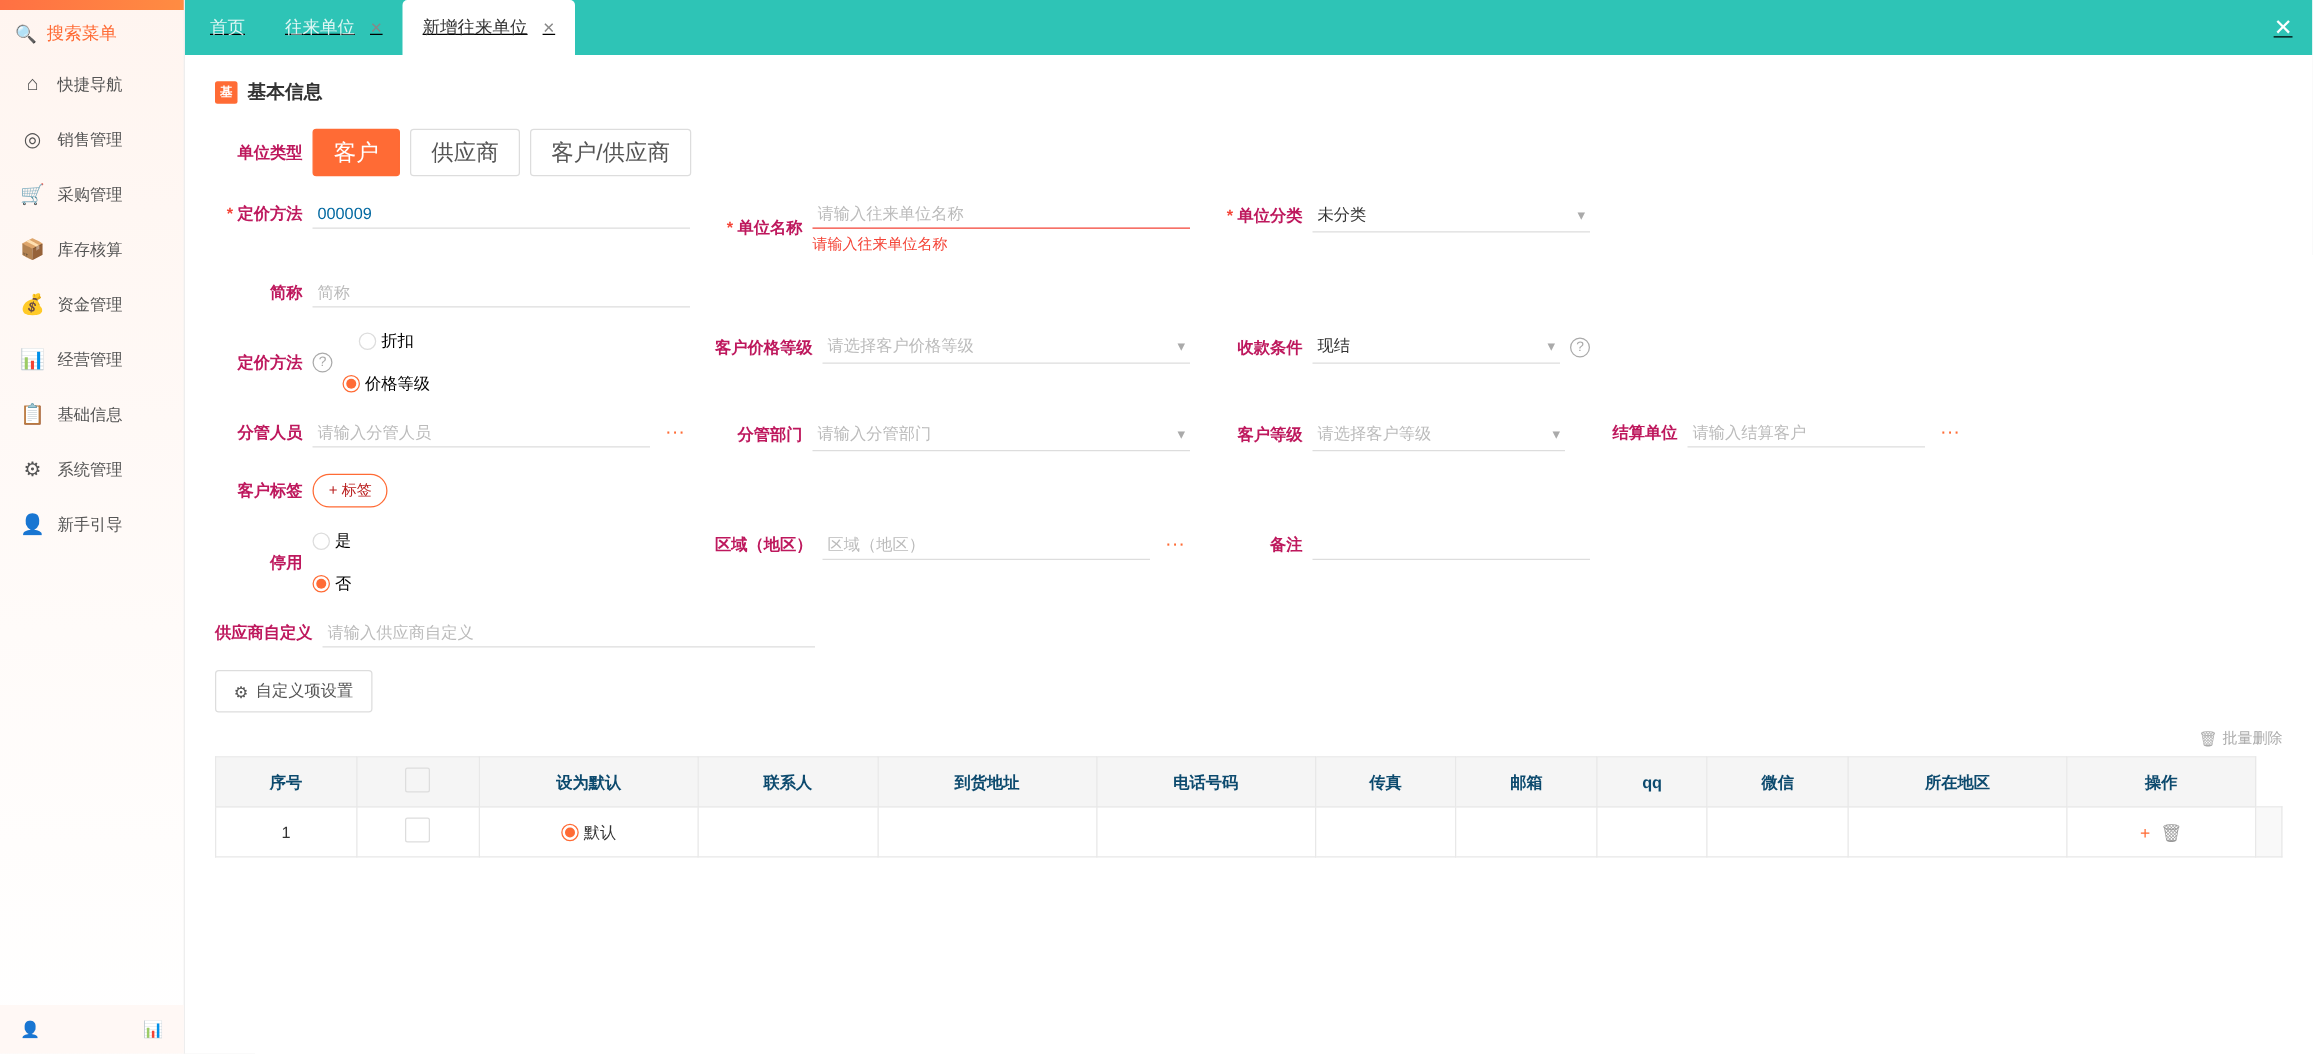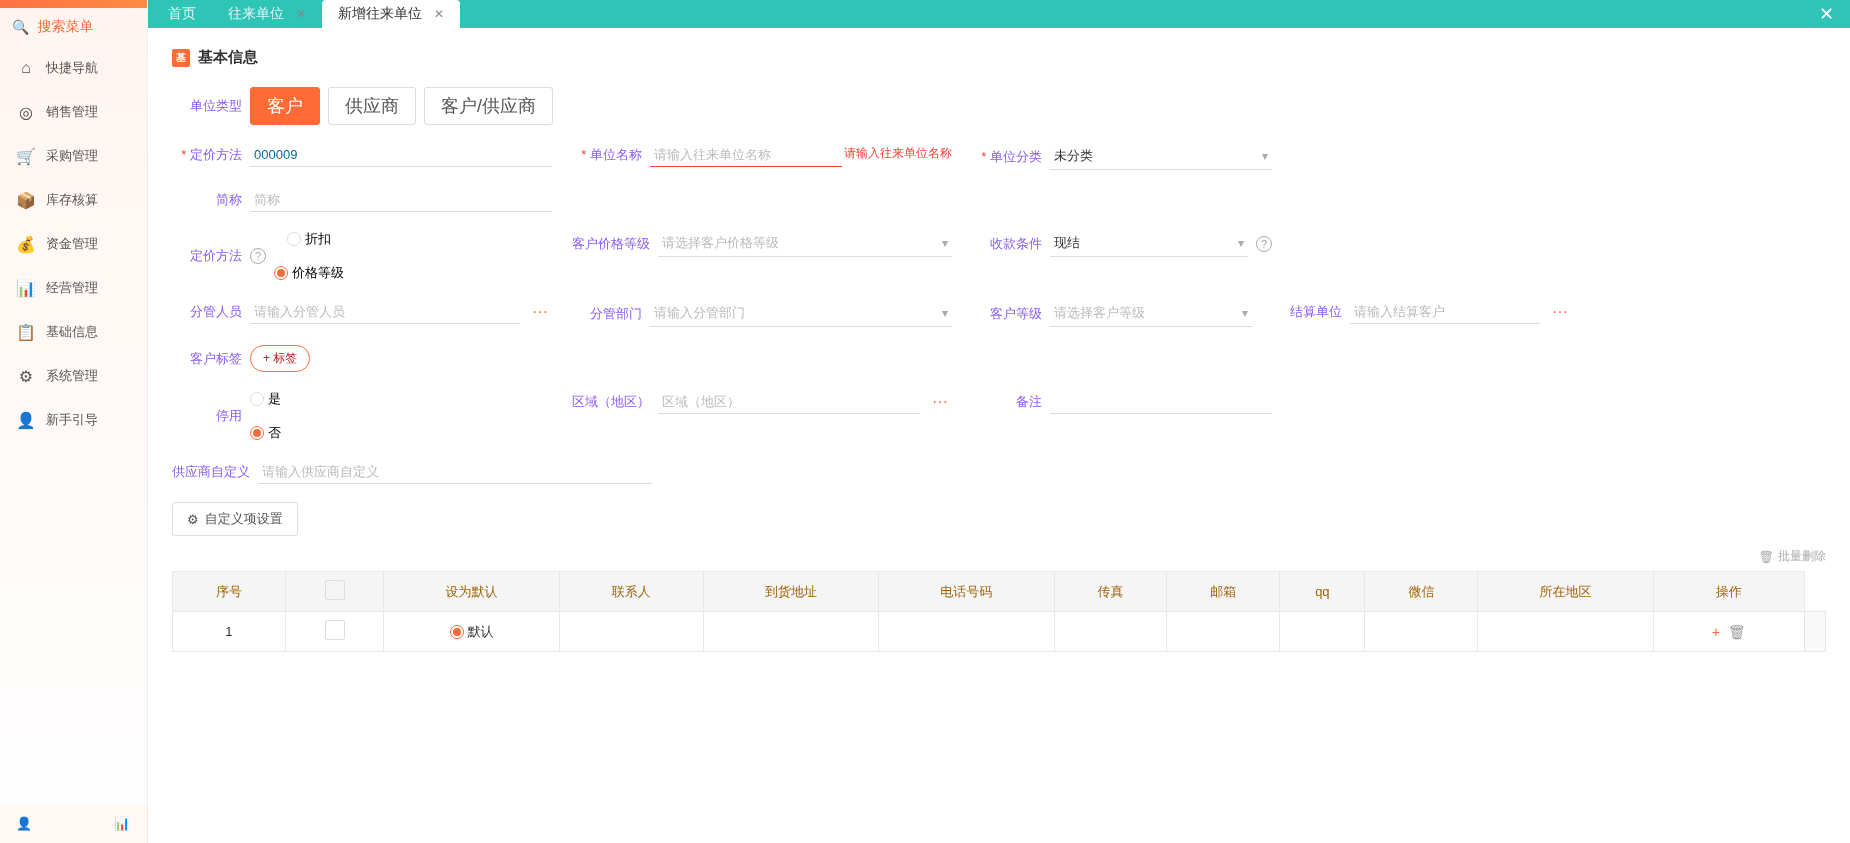--- a/index.html
+++ b/index.html
@@ -53,23 +53,24 @@
       display: flex;
       flex-direction: column;
       overflow: hidden;
     }
 
     
     .tab-bar {
       background: #2ec4b6;
       display: flex;
       align-items: center;
-      height: 28px;
+      height: 44px;
       padding: 0 4px;
       gap: 0;
+      text-decoration: underline;
     }
     .tab {
       display: flex;
       align-items: center;
       padding: 0 16px;
       height: 100%;
       color: rgba(255,255,255,0.85);
       font-size: 14px;
       cursor: pointer;
       gap: 8px;
@@ -126,25 +127,26 @@
       gap: 0;
       margin-bottom: 18px;
     }
     .form-group {
       display: flex;
       align-items: center;
       gap: 8px;
       flex: 1;
     }
     .form-label {
-      color: #8b5cf6;
+      color: #be185d;
       font-size: 13px;
       white-space: nowrap;
       min-width: 70px;
       text-align: right;
+      font-weight: bold;
     }
     .form-label.required::before {
       content: '* ';
       color: #f44336;
     }
     .form-input {
       border: none;
       border-bottom: 1px solid #ddd;
       outline: none;
       padding: 4px 4px;
@@ -267,22 +269,22 @@
     table {
       width: 100%;
       border-collapse: collapse;
       font-size: 13px;
     }
     th {
       background: #f5f5f5;
       border: 1px solid #e8e8e8;
       padding: 8px 10px;
       text-align: center;
-      color: #a16207;
-      font-weight: normal;
+      color: #0c4a6e;
+      font-weight: bold;
     }
     td {
       border: 1px solid #e8e8e8;
       padding: 8px 10px;
       text-align: center;
       color: #333;
     }
     .action-btn {
       color: #ff6b35;
       cursor: pointer;
@@ -325,21 +327,21 @@
       border-radius: 3px;
       background: #ff6b35;
       color: white;
       cursor: pointer;
       font-size: 13px;
       font-weight: 500;
     }
 
     .form-input-group {
       display: flex;
-      flex-direction: row;
+      flex-direction: column;
       gap: 2px;
       flex: 1;
       justify-content: flex-end;
     }
     .checkbox-cell {
       width: 20px; height: 20px;
       border: 1px solid #ddd;
       border-radius: 2px;
       display: inline-flex;
       align-items: center;

